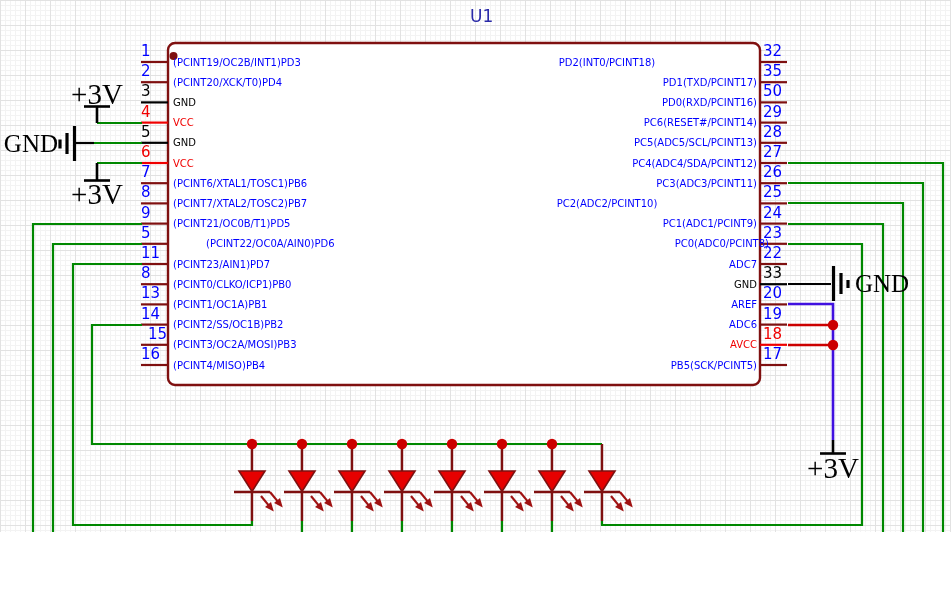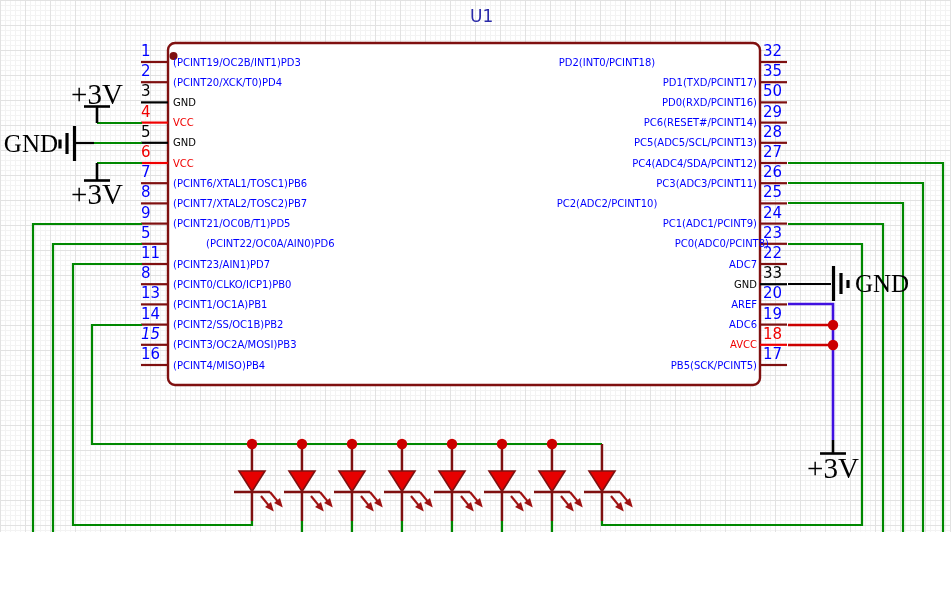--- a/index.html
+++ b/index.html
@@ -267,21 +267,21 @@
       <div class="txt pin-num signal" style="left:141px;top:224.8px;">5</div>
       <div class="txt pin-label signal" style="left:173px;top:234.3px;margin-left:33px;">(PCINT22/OC0A/AIN0)PD6</div>
       <div class="txt pin-num signal" style="left:141px;top:245.0px;">11</div>
       <div class="txt pin-label signal" style="left:173px;top:254.5px;">(PCINT23/AIN1)PD7</div>
       <div class="txt pin-num signal" style="left:141px;top:265.2px;">8</div>
       <div class="txt pin-label signal" style="left:173px;top:274.7px;">(PCINT0/CLKO/ICP1)PB0</div>
       <div class="txt pin-num signal" style="left:141px;top:285.4px;">13</div>
       <div class="txt pin-label signal" style="left:173px;top:294.9px;">(PCINT1/OC1A)PB1</div>
       <div class="txt pin-num signal" style="left:141px;top:305.6px;">14</div>
       <div class="txt pin-label signal" style="left:173px;top:315.1px;">(PCINT2/SS/OC1B)PB2</div>
-      <div class="txt pin-num signal" style="left:141px;top:325.8px;font-style:italic;">15</div>
+      <div class="txt pin-num signal" style="left:148px;top:325.8px;">15</div>
       <div class="txt pin-label signal" style="left:173px;top:335.3px;">(PCINT3/OC2A/MOSI)PB3</div>
       <div class="txt pin-num signal" style="left:141px;top:346.0px;">16</div>
       <div class="txt pin-label signal" style="left:173px;top:355.5px;">(PCINT4/MISO)PB4</div>
       <div class="txt pin-num signal" style="left:763px;top:43.0px;">32</div>
       <div class="txt pin-label signal" style="left:457px;top:52.5px;width:300px;text-align:center;">PD2(INT0/PCINT18)</div>
       <div class="txt pin-num signal" style="left:763px;top:63.2px;">35</div>
       <div class="txt pin-label signal" style="left:457px;top:72.7px;width:300px;text-align:right;">PD1(TXD/PCINT17)</div>
       <div class="txt pin-num signal" style="left:763px;top:83.4px;">50</div>
       <div class="txt pin-label signal" style="left:457px;top:92.9px;width:300px;text-align:right;">PD0(RXD/PCINT16)</div>
       <div class="txt pin-num signal" style="left:763px;top:103.6px;">29</div>

